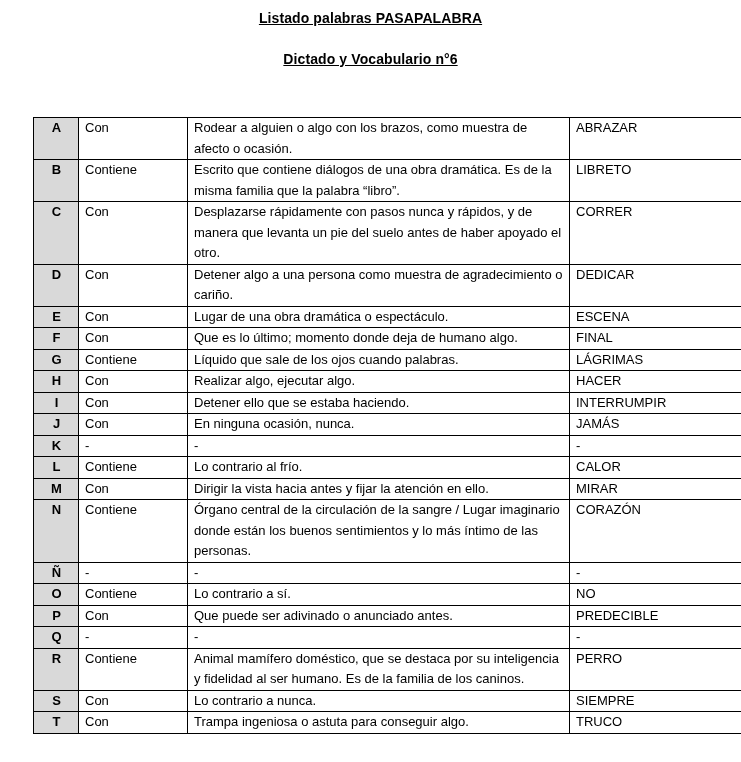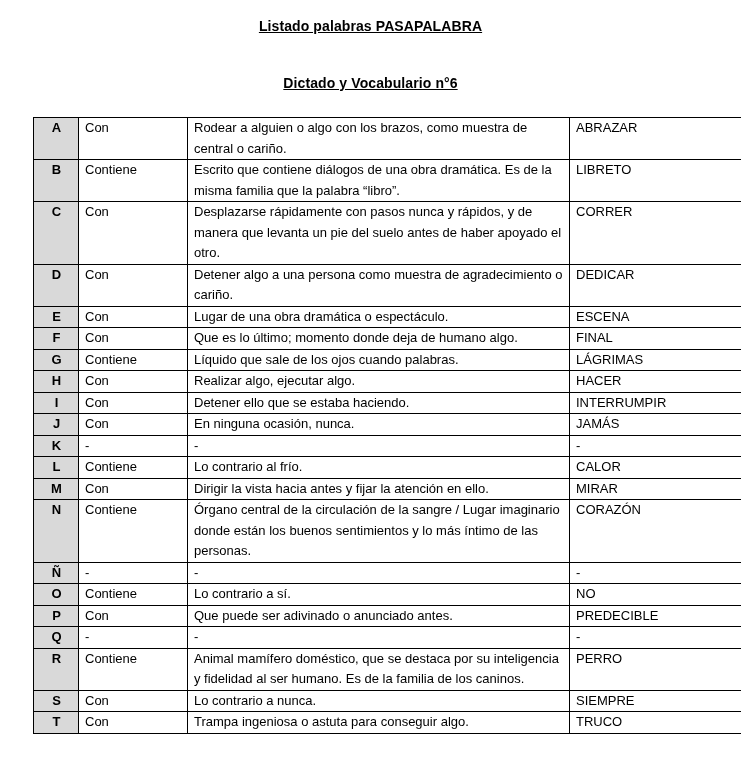--- a/index.html
+++ b/index.html
@@ -15,36 +15,36 @@
     color: #000000;
   }
   .page {
     position: relative;
     width: 741px;
     height: 762px;
     box-sizing: border-box;
   }
   .title-block {
     text-align: center;
-    padding-top: 16px;
+    padding-top: 8px;
   }
   .doc-title {
     font-size: 14px;
     font-weight: bold;
     text-decoration: underline;
     line-height: 20px;
     margin: 0;
     letter-spacing: 0.1px;
   }
   .doc-subtitle {
     font-size: 14px;
     font-weight: bold;
     text-decoration: underline;
     line-height: 20px;
-    margin: 16px;
+    margin: 0;
     padding-top: 21px;
     letter-spacing: 0.1px;
   }
   .table-wrap {
     position: absolute;
     left: 33px;
     top: 117px;
     width: 675px;
   }
   table.word-table {
@@ -97,21 +97,21 @@
     <table class="word-table">
       <tbody id="table-body">
           <tr>
             <td class="col-letter">
               <span class="cell-text">A</span>
             </td>
             <td class="col-type">
               <span class="cell-text">Con</span>
             </td>
             <td class="col-def">
-              <span class="cell-text">Rodear a alguien o algo con los brazos, como muestra de central o cariño.</span>
+              <span class="cell-text">Rodear a alguien o algo con los brazos, como muestra de afecto o ocasión.</span>
             </td>
             <td class="col-word">
               <span class="cell-text">ABRAZAR</span>
             </td>
           </tr>
           <tr>
             <td class="col-letter">
               <span class="cell-text">B</span>
             </td>
             <td class="col-type">

